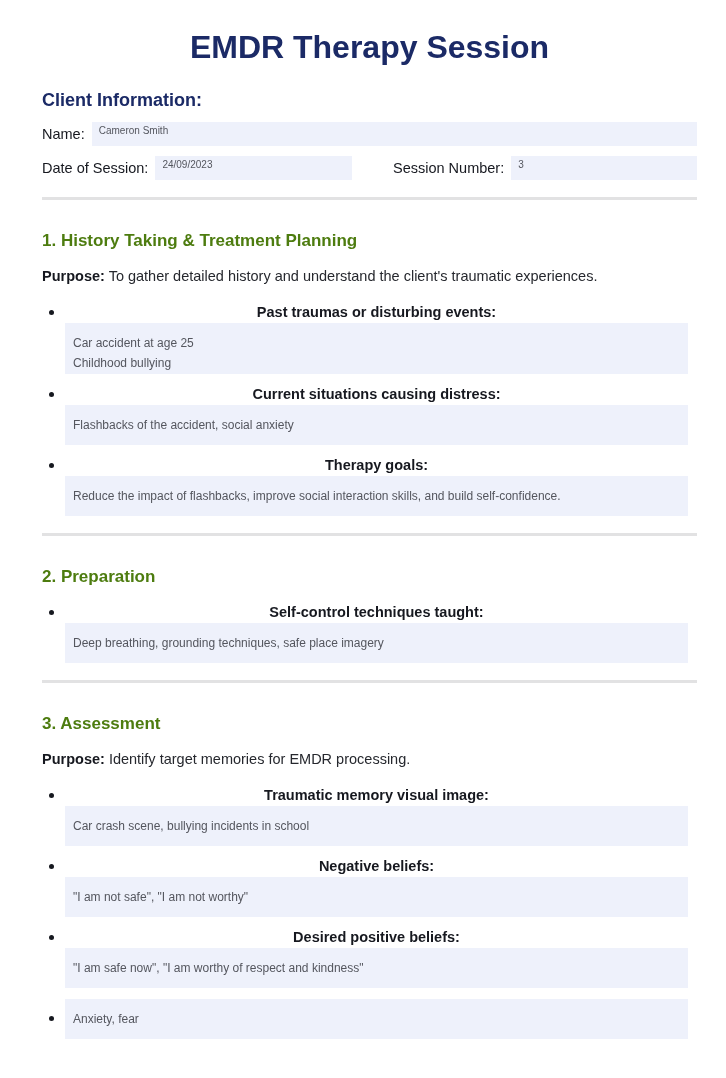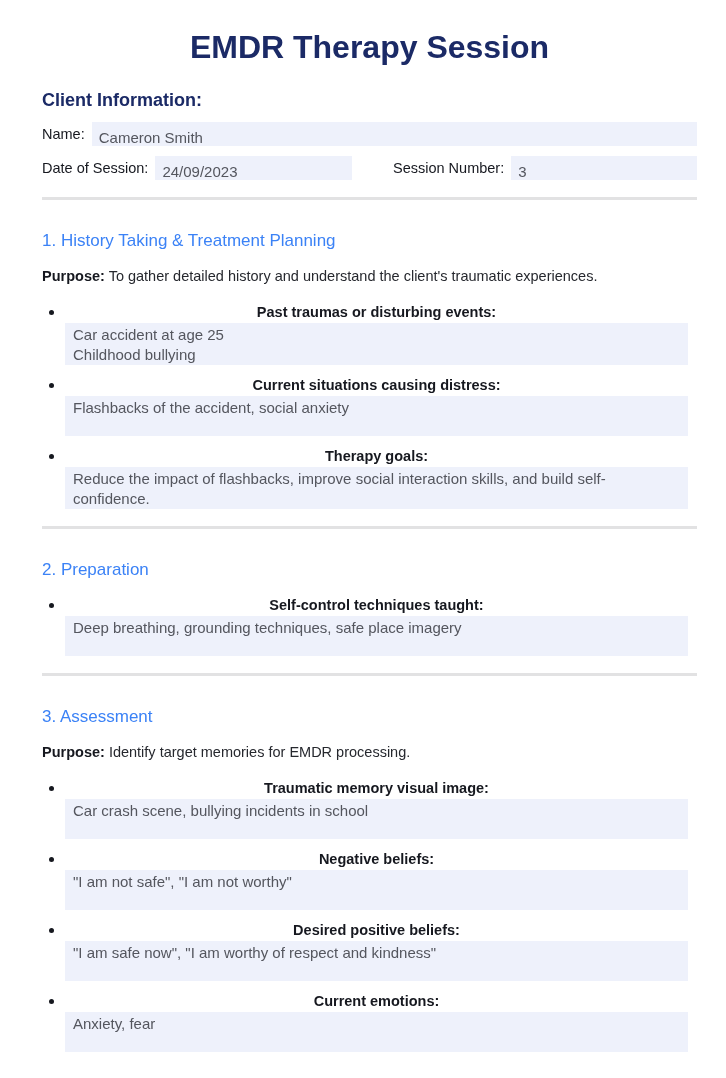--- a/index.html
+++ b/index.html
@@ -20,46 +20,46 @@
     font-size: 18px; line-height: 20px; font-weight: bold;
     color: #1b2a66; margin: 0 0 12px 0;
   }
   .info-row { display: flex; align-items: center; margin-bottom: 10px; }
   .lbl {
     font-size: 14.5px; font-weight: normal; color: #16181f;
     white-space: nowrap; margin-right: 7px;
   }
   .field { background: #eef1fb; color: #54565e; }
   .field.inline {
-    flex: 1 1 auto; height: 24px; padding: 9px 7px;
-    font-size: 15px; line-height: 14px;
+    flex: 1 1 auto; height: 24px; padding: 2px 7px;
+    font-size: 10px; line-height: 14px;
     white-space: nowrap; overflow: hidden;
   }
   .two-col .col1 { display: flex; align-items: center; width: 310px; flex: none; }
   .two-col .col2 { display: flex; align-items: center; flex: 1 1 auto; margin-left: 41px; }
 
   .divider { height: 3px; background: #e2e2e3; margin: 17px 0 0 0; }
 
   .section-heading {
-    font-size: 17px; line-height: 20px; font-weight: normal;
-    color: #3b82f6; margin: 31px 0 16px 0;
+    font-size: 17px; line-height: 20px; font-weight: bold;
+    color: #4d7c0f; margin: 31px 0 16px 0;
   }
   .purpose { font-size: 14.5px; line-height: 18px; margin: 0 0 18px 0; color: #26282e; }
   .purpose .plbl { font-weight: bold; color: #16181f; }
 
   ul.items { list-style: disc; margin: 0; padding: 0 9px 0 23px; }
   li.item { margin-bottom: 11px; color: #16181f; }
   li.item::marker { color: #16181f; }
   .item-label {
     font-size: 14.5px; font-weight: bold; line-height: 18px;
     color: #16181f; margin-bottom: 2px; text-align: center;
   }
   .item-field {
-    min-height: 40px; padding: 2px 8px 1px 8px;
-    font-size: 15px; line-height: 19.5px;
+    min-height: 40px; padding: 11px 8px 1px 8px;
+    font-size: 12px; line-height: 19.5px;
     white-space: pre-line;
   }
 </style>
 </head>
 <body>
 
 <main class="doc">
 
   <h1 class="title">EMDR Therapy Session</h1>
 
@@ -129,19 +129,18 @@
       </li>
       <li class="item">
         <div class="item-label">Negative beliefs:</div>
         <div class="field item-field">"I am not safe", "I am not worthy"</div>
       </li>
       <li class="item">
         <div class="item-label">Desired positive beliefs:</div>
         <div class="field item-field">"I am safe now", "I am worthy of respect and kindness"</div>
       </li>
       <li class="item">
-        <div class="item-label">Current emotions:</div>
         <div class="field item-field">Anxiety, fear</div>
       </li>
     </ul>
   </section>
 
 </main>
 
 </body></html>

